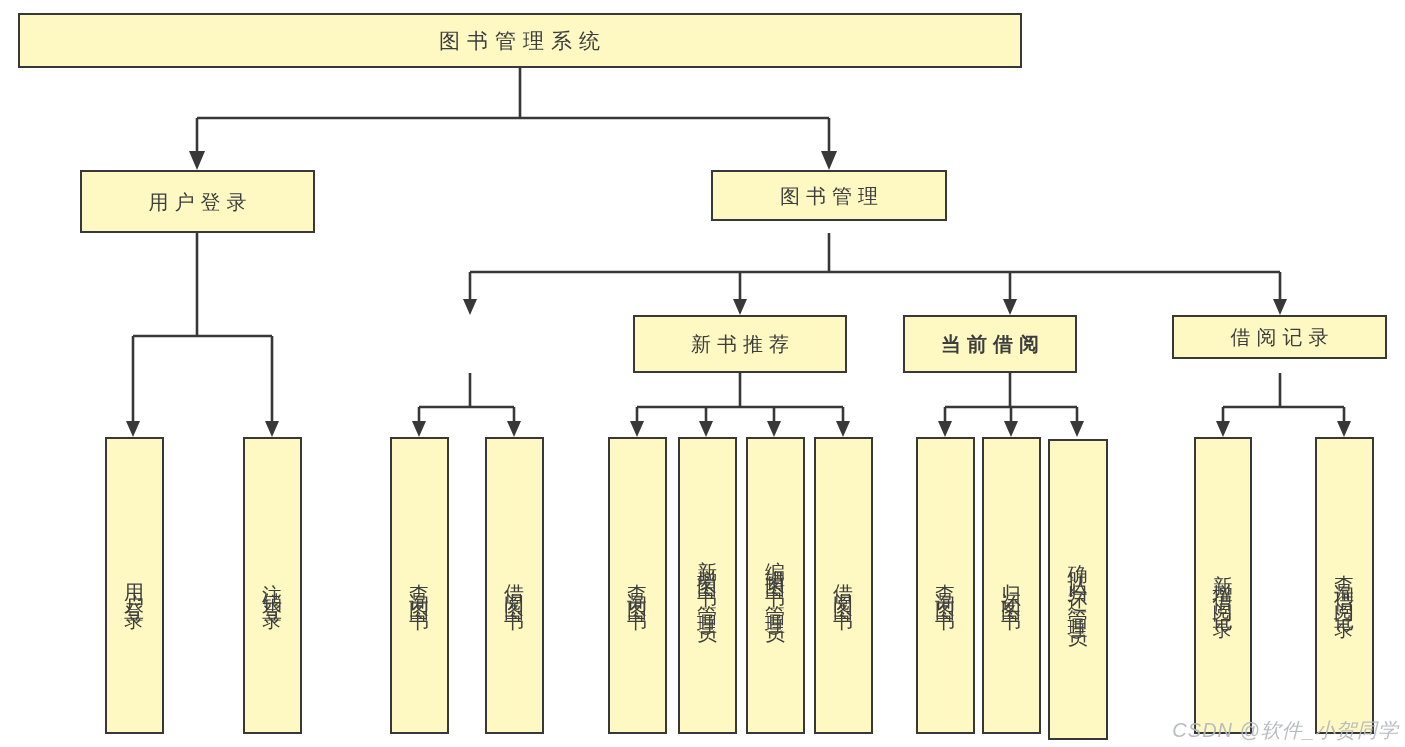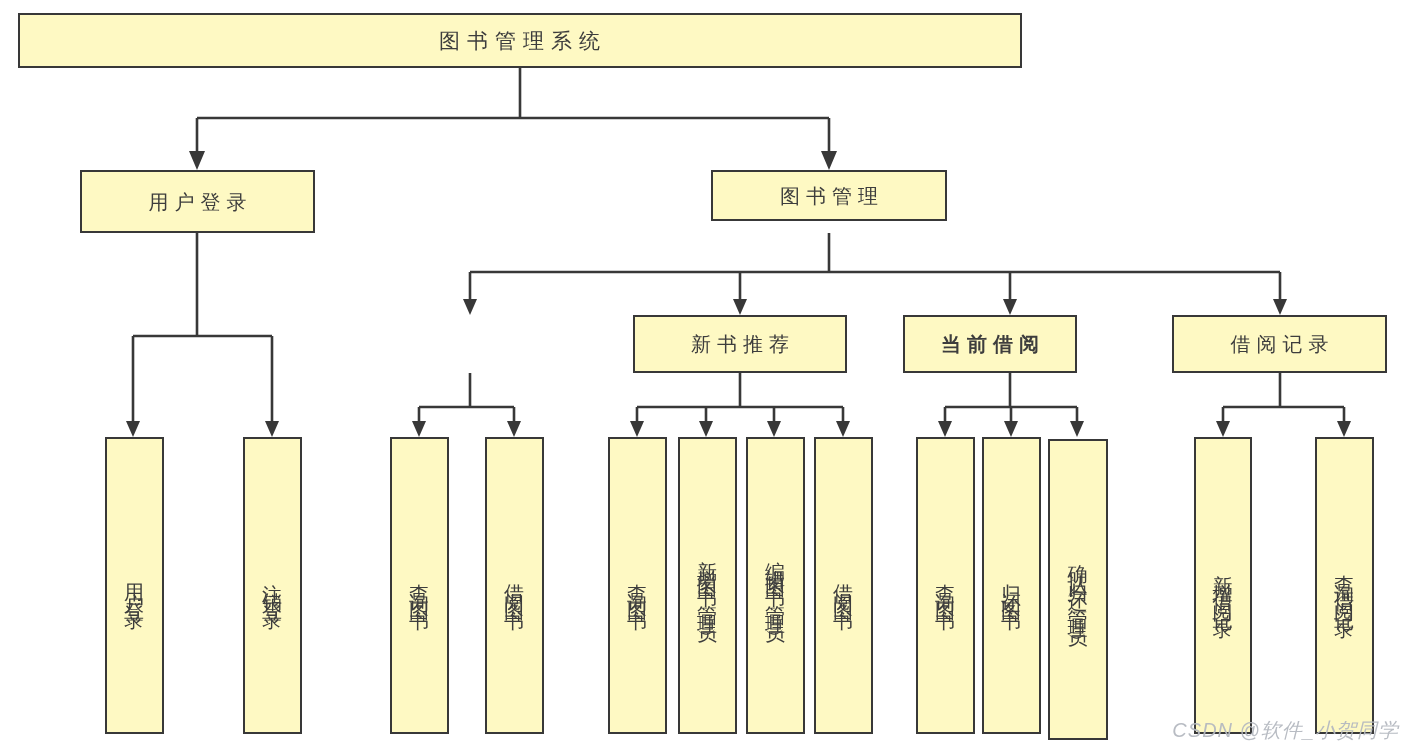--- a/index.html
+++ b/index.html
@@ -86,21 +86,21 @@
     <path class="ar" d="M189 151 L205 151 L197 170 Z M821 151 L837 151 L829 170 Z M463 299 L477 299 L470 315 Z M733 299 L747 299 L740 315 Z M1003 299 L1017 299 L1010 315 Z M1273 299 L1287 299 L1280 315 Z M126 421 L140 421 L133 437 Z M265 421 L279 421 L272 437 Z M412 421 L426 421 L419 437 Z M507 421 L521 421 L514 437 Z M630 421 L644 421 L637 437 Z M699 421 L713 421 L706 437 Z M767 421 L781 421 L774 437 Z M836 421 L850 421 L843 437 Z M938 421 L952 421 L945 437 Z M1004 421 L1018 421 L1011 437 Z M1070 421 L1084 421 L1077 437 Z M1216 421 L1230 421 L1223 437 Z M1337 421 L1351 421 L1344 437 Z"></path>
   </svg>
 
   <div class="box h root" style="left:18px; top:13px; width:1004px; height:55px;">图书管理系统</div>
 
   <div class="box h" style="left:80px; top:170px; width:235px; height:63px;">用户登录</div>
   <div class="box h" style="left:711px; top:170px; width:236px; height:51px;">图书管理</div>
 
   <div class="box h" style="left:633px; top:315px; width:214px; height:58px;">新书推荐</div>
   <div class="box h" style="left:903px; top:315px; width:174px; height:58px;font-weight:bold;">当前借阅</div>
-  <div class="box h" style="left:1172px; top:315px; width:215px; height:58px;">借阅记录</div>
+  <div class="box h" style="left:1172px; top:315px; width:215px; height:44px;">借阅记录</div>
 
   <div class="box v" style="left:105px; top:437px; width:59px; height:297px;">用户登录</div>
   <div class="box v" style="left:243px; top:437px; width:59px; height:297px;">注销登录</div>
 
   <div class="box v" style="left:390px; top:437px; width:59px; height:297px;">查询图书</div>
   <div class="box v" style="left:485px; top:437px; width:59px; height:297px;">借阅图书</div>
 
   <div class="box v" style="left:608px; top:437px; width:59px; height:297px;">查询图书</div>
   <div class="box v" style="left:678px; top:437px; width:59px; height:297px;">新增图书（管理员）</div>
   <div class="box v" style="left:746px; top:437px; width:59px; height:297px;">编辑图书（管理员）</div>

